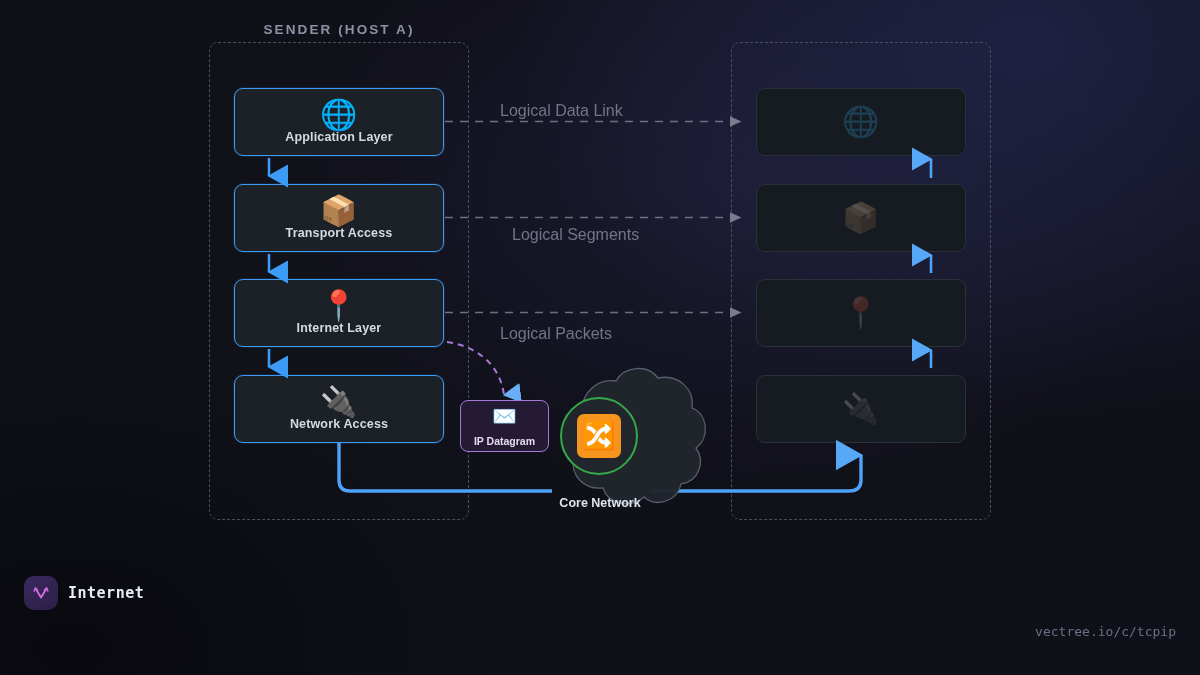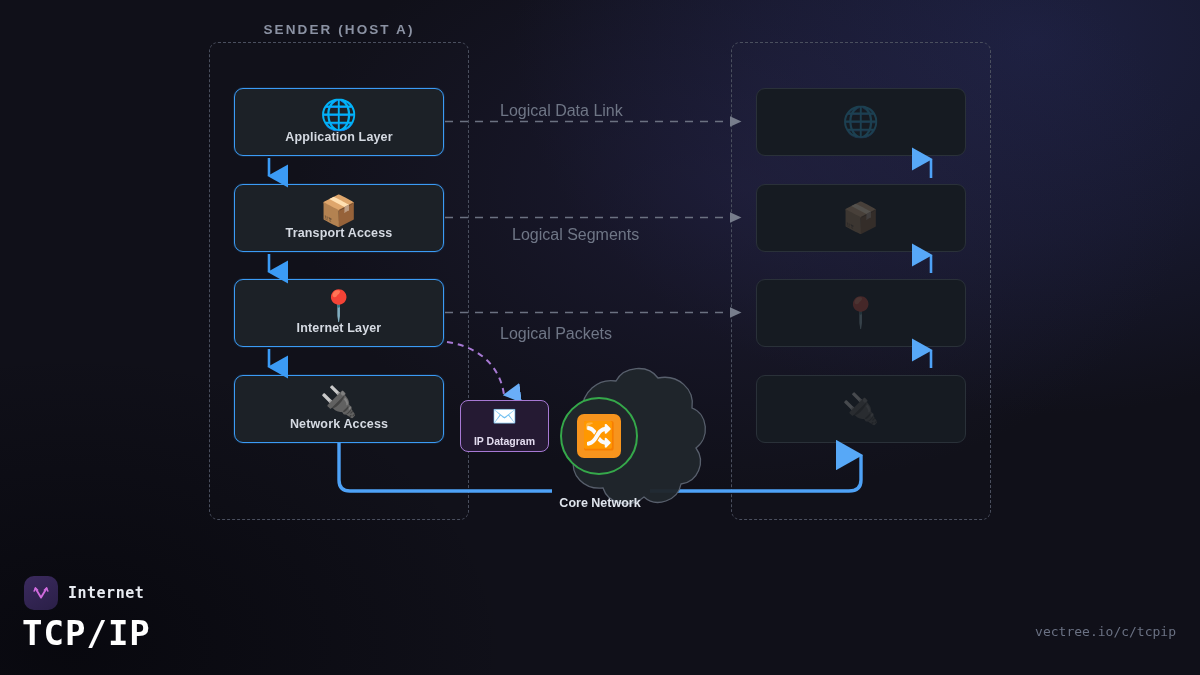--- a/index.html
+++ b/index.html
@@ -214,17 +214,16 @@
     <div class="brand-mark">
       <svg width="20" height="20" viewBox="0 0 20 20">
         <path d="M4.4,5.2 L10,14.6 L15.6,5.2" stroke="#d06bdd" stroke-width="1.9" fill="none" stroke-linecap="round" stroke-linejoin="round"></path>
         <path d="M4.4,5.2 L3.2,8.0 M4.4,5.2 L6.6,7.0" stroke="#d06bdd" stroke-width="1.6" fill="none" stroke-linecap="round"></path>
         <path d="M15.6,5.2 L16.8,8.0 M15.6,5.2 L13.4,7.0" stroke="#d06bdd" stroke-width="1.6" fill="none" stroke-linecap="round"></path>
       </svg>
     </div>
     <span class="brand-name">Internet</span>
   </div>
 
-  <div class="deck-title" style="left:22px; top:613px;">TCP/IP</div>
 
   <div class="footer-url" style="right:24px; top:624px;">vectree.io/c/tcpip</div>
 
 </div>
 
 </body></html>

